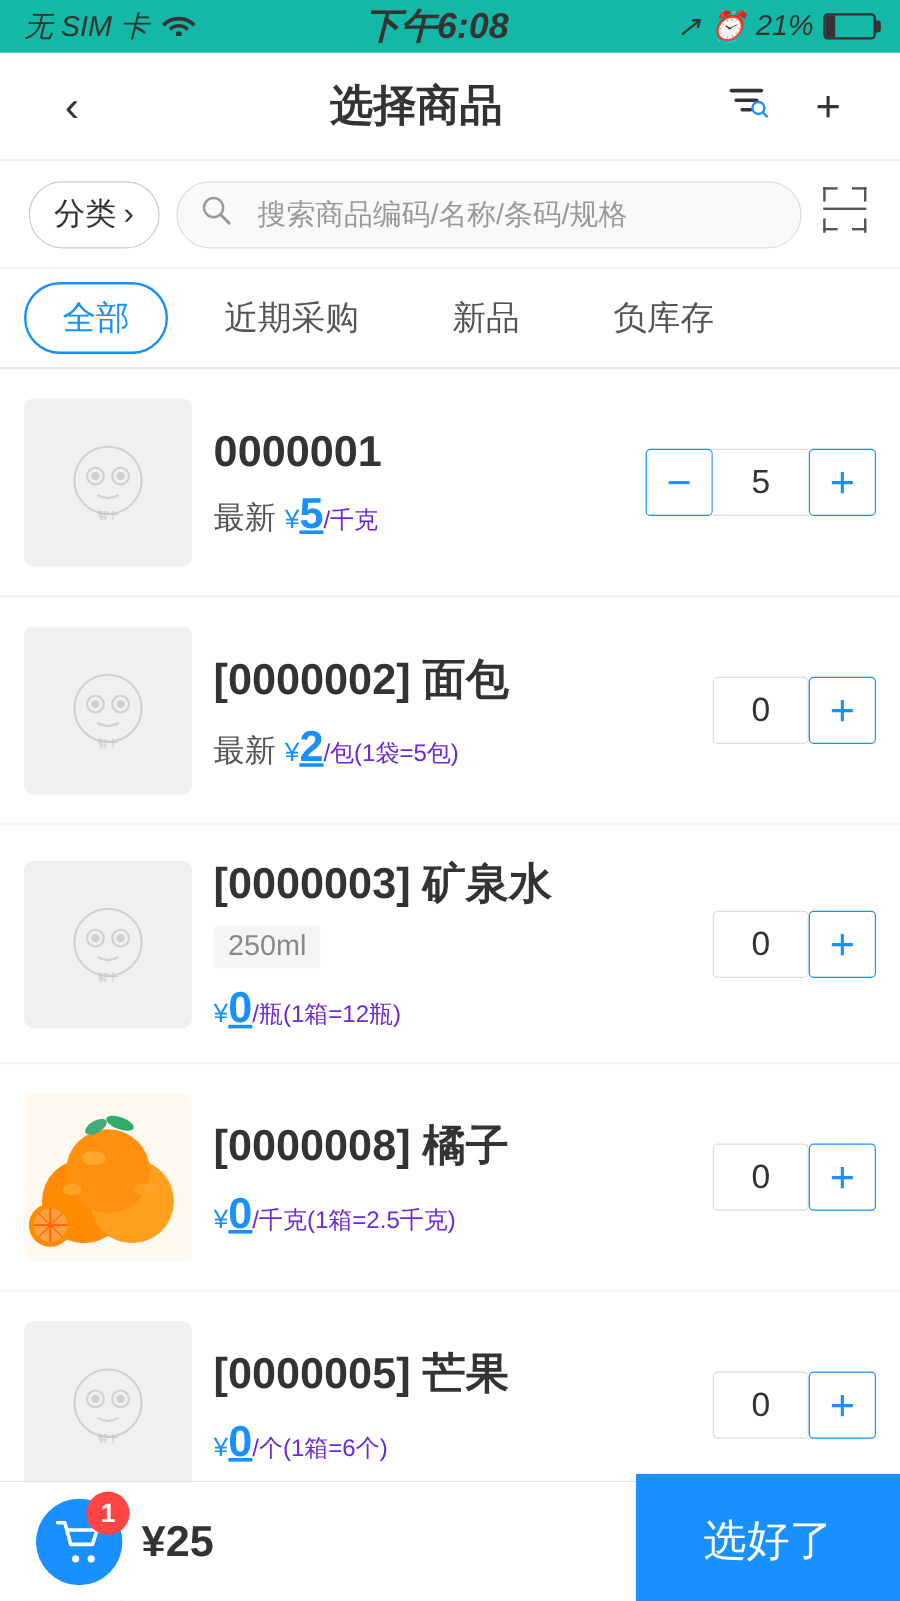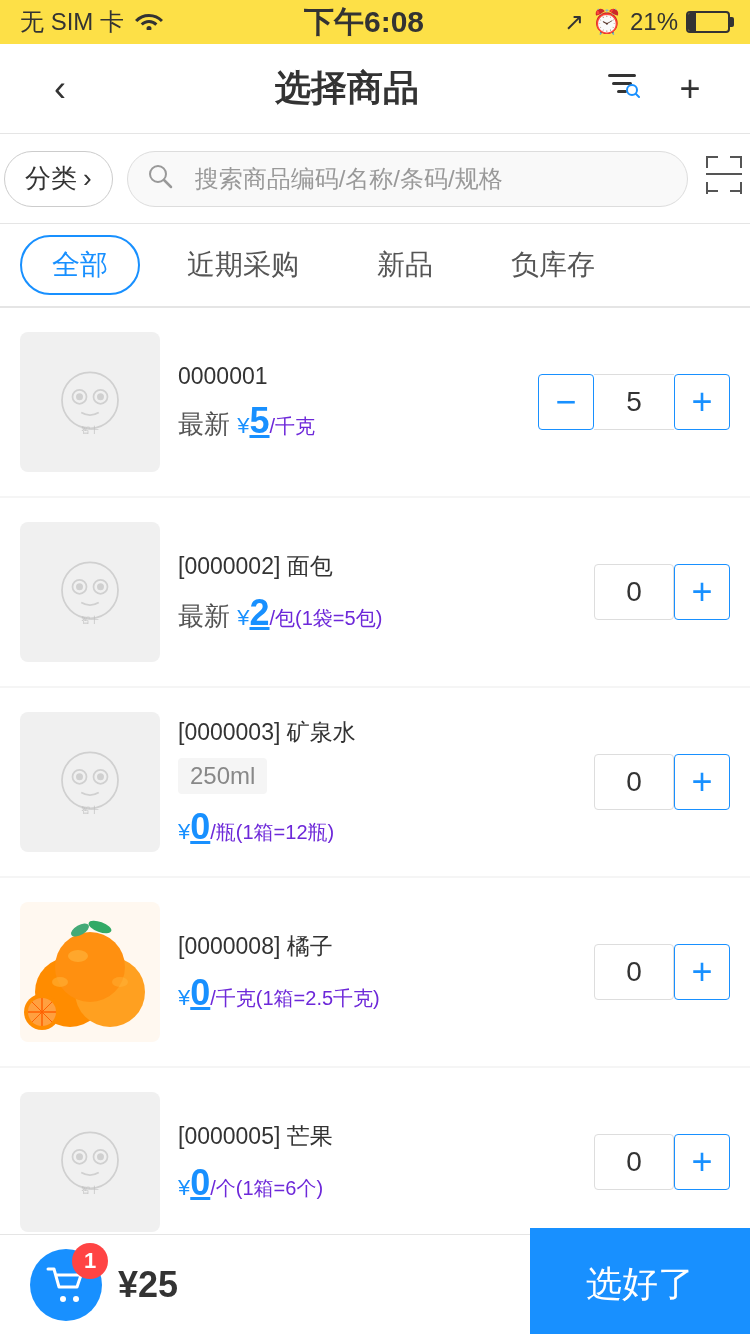--- a/index.html
+++ b/index.html
@@ -9,27 +9,28 @@
       min-height: 1334px;
       font-family: -apple-system, 'PingFang SC', 'Helvetica Neue', sans-serif;
       background: #f5f5f5;
       font-size: 28px;
       color: #333;
     }
     
     .status-bar {
       width: 750px;
       height: 44px;
-      background: #fde047;
+      background: #14b8a6;
       display: flex;
       align-items: center;
       justify-content: space-between;
       padding: 0 20px;
       font-size: 26px;
       font-weight: 500;
+      font-style: italic;
     }
     .status-left { display: flex; align-items: center; gap: 10px; font-size: 24px; }
     .status-center { font-size: 30px; font-weight: 600; }
     .status-right { display: flex; align-items: center; gap: 8px; font-size: 24px; }
     .battery-icon {
       width: 44px; height: 22px; border: 2px solid #333; border-radius: 4px; position: relative;
       display: inline-flex; align-items: center;
     }
     .battery-icon::after {
       content: ''; position: absolute; right: -6px; top: 50%; transform: translateY(-50%);
@@ -51,21 +52,21 @@
     }
     .nav-title { font-size: 36px; font-weight: 600; flex: 1; text-align: center; }
     .nav-icon { font-size: 36px; color: #333; cursor: pointer; width: 60px; text-align: center; }
     .nav-right { display: flex; align-items: center; gap: 20px; }
     
     .filter-bar {
       background: #fff;
       height: 90px;
       display: flex;
       align-items: center;
-      padding: 0 4px;
+      padding: 0 24px;
       gap: 14px;
       border-bottom: 1px solid #e5e5e5;
     }
     .category-btn {
       height: 56px;
       border: 1px solid #ccc;
       border-radius: 28px;
       padding: 0 20px;
       display: flex; align-items: center; gap: 6px;
       font-size: 26px;
@@ -132,21 +133,21 @@
       display: flex; align-items: center; justify-content: center;
       flex-shrink: 0;
       overflow: hidden;
     }
     .product-img .owl-logo {
       width: 100%; height: 100%;
       display: flex; flex-direction: column; align-items: center; justify-content: center;
       color: #c5c5c5;
     }
     .product-info { flex: 1; }
-    .product-name { font-size: 23px; color: #333; font-weight: 400; margin-bottom: 10px; }
+    .product-name { font-size: 36px; color: #333; font-weight: 700; margin-bottom: 10px; }
     .product-price { font-size: 26px; color: #555; }
     .product-price .price-label { color: #555; }
     .product-price .currency { color: #1890ff; font-size: 22px; }
     .product-price .price-num { color: #1890ff; font-size: 36px; font-weight: 700; text-decoration: underline; }
     .product-price .unit { color: #6d28d9; font-size: 20px; margin-top: 32px; }
     .product-spec { font-size: 24px; color: #888; margin-bottom: 6px; background: #f5f5f5; display: inline-block; padding: 4px 12px; border-radius: 4px; }
     .qty-control {
       display: flex; align-items: center; gap: 0;
       flex-shrink: 0;
     }

